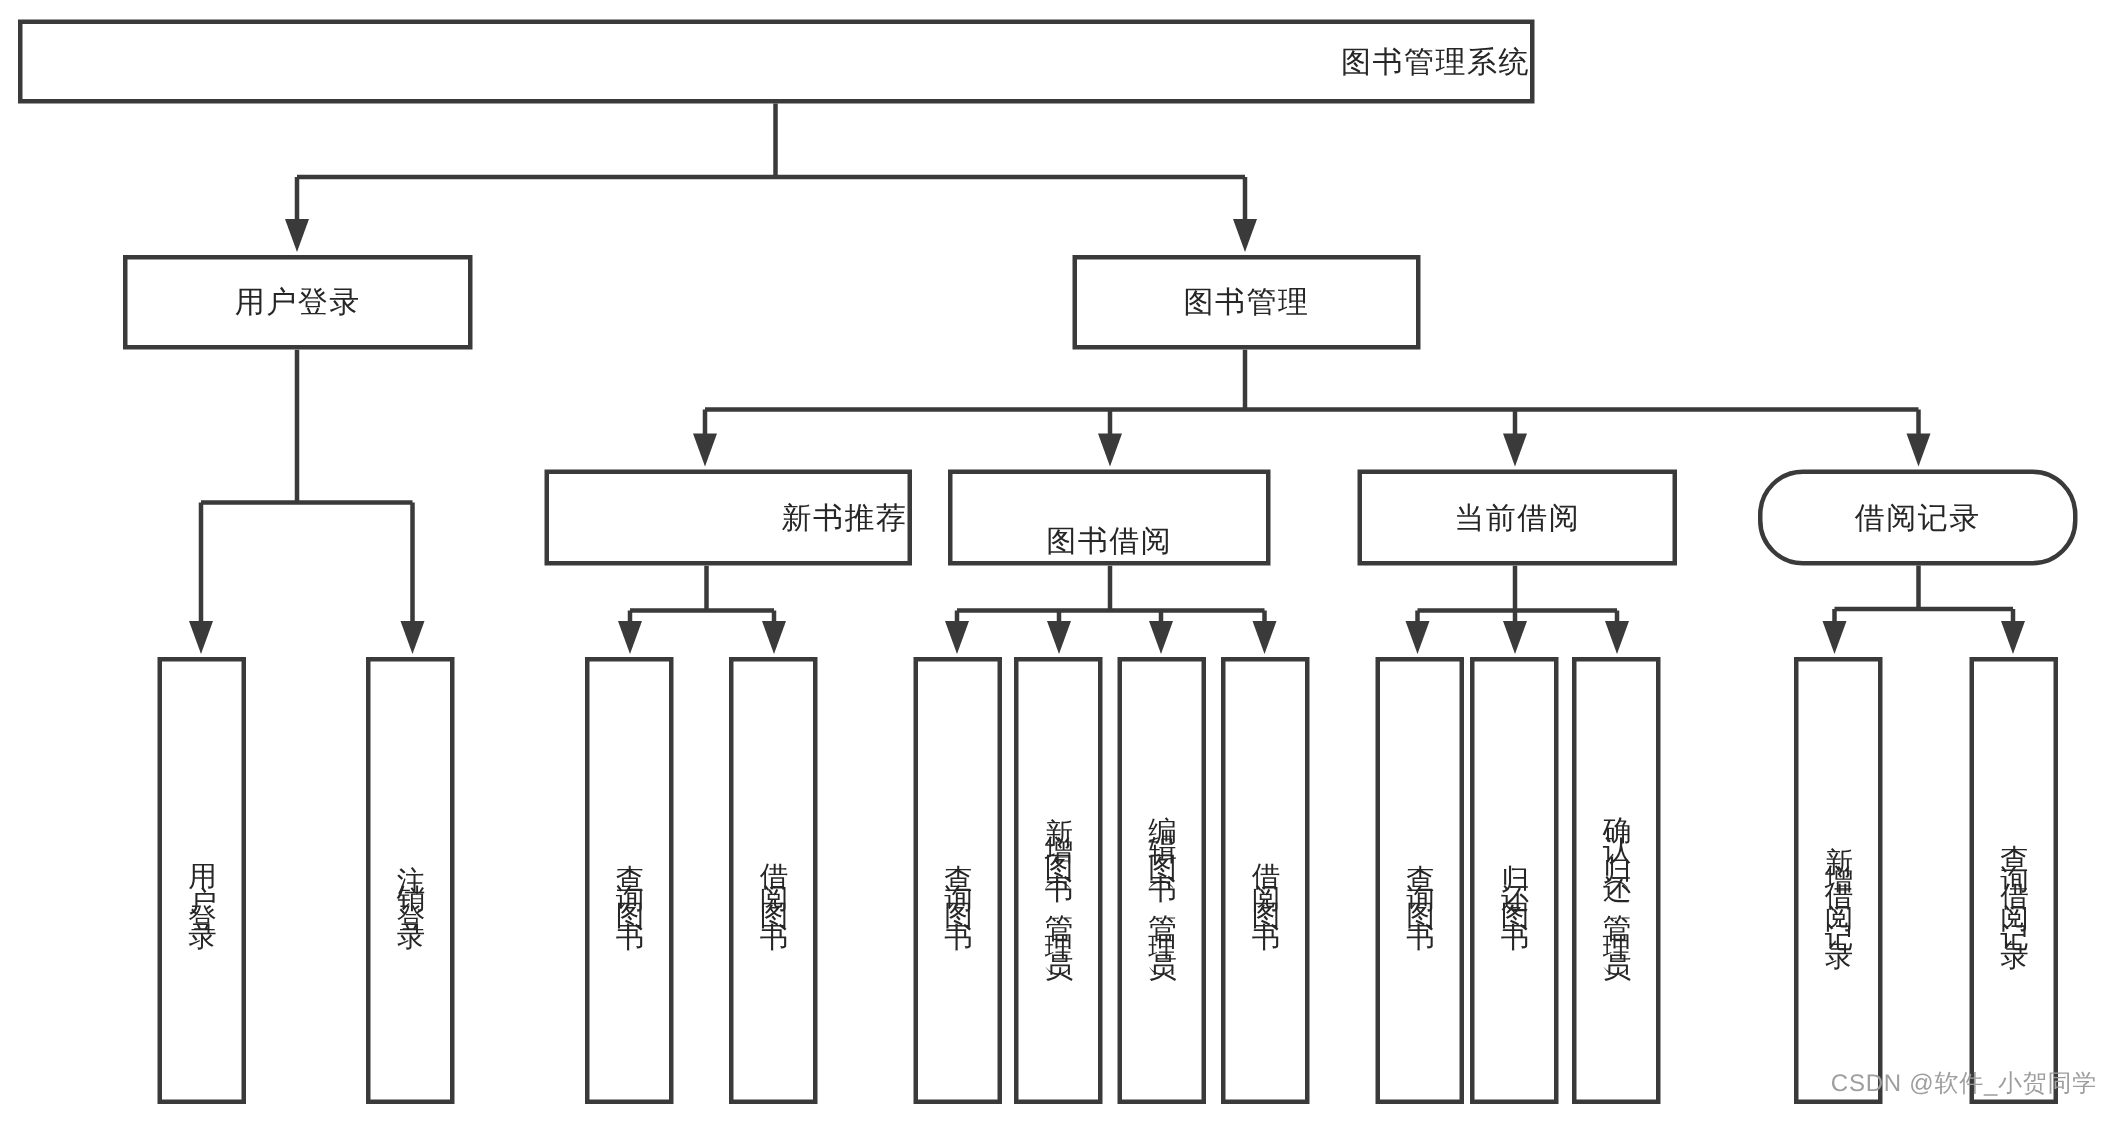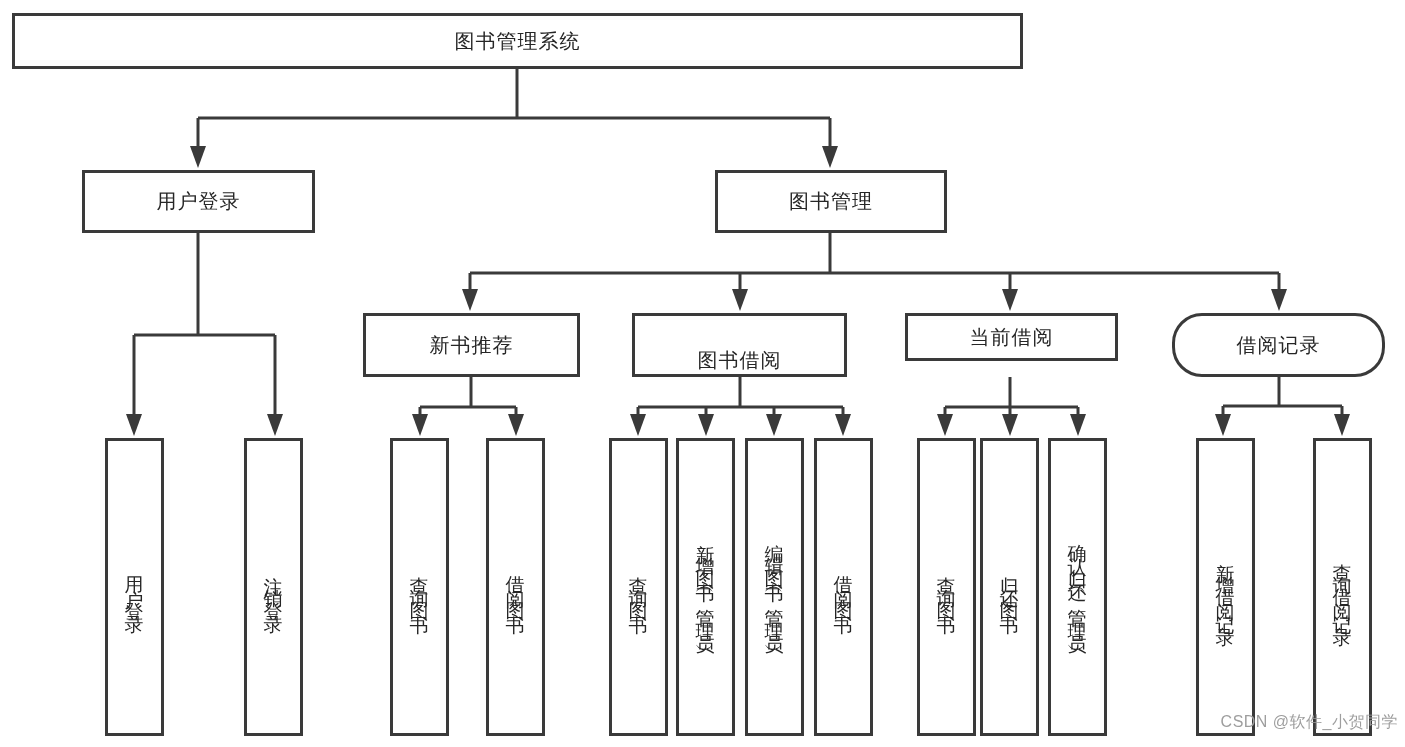--- a/index.html
+++ b/index.html
@@ -125,38 +125,38 @@
       <polygon points="766,414 782,414 774,436"></polygon>
       <polygon points="835,414 851,414 843,436"></polygon>
       <polygon points="937,414 953,414 945,436"></polygon>
       <polygon points="1002,414 1018,414 1010,436"></polygon>
       <polygon points="1070,414 1086,414 1078,436"></polygon>
       <polygon points="1215,414 1231,414 1223,436"></polygon>
       <polygon points="1334,414 1350,414 1342,436"></polygon>
     </g>
   </svg>
 
-  <div class="node" style="left:12px;top:13px;width:1011px;height:56px;">
+  <div class="node" style="left:12px;top:13px;width:1011px;height:56px;justify-content:flex-end;">
     <span class="lbl">图书管理系统</span>
   </div>
 
   <div class="node" style="left:82px;top:170px;width:233px;height:63px;">
     <span class="lbl">用户登录</span>
   </div>
   <div class="node" style="left:715px;top:170px;width:232px;height:63px;font-family:Liberation Serif, serif;">
     <span class="lbl">图书管理</span>
   </div>
 
-  <div class="node" style="left:363px;top:313px;width:217px;height:64px;">
+  <div class="node" style="left:363px;top:313px;width:245px;height:64px;justify-content:flex-end;">
     <span class="lbl">新书推荐</span>
   </div>
   <div class="node" style="left:632px;top:313px;width:215px;height:64px;align-items:flex-end;">
     <span class="lbl">图书借阅</span>
   </div>
-  <div class="node" style="left:905px;top:313px;width:213px;height:48px;justify-content:center;">
+  <div class="node" style="left:905px;top:313px;width:213px;height:64px;justify-content:center;">
     <span class="lbl">当前借阅</span>
   </div>
   <div class="node" style="left:1172px;top:313px;width:213px;height:64px;border-radius:30px;">
     <span class="lbl">借阅记录</span>
   </div>
 
   <div class="leaf" style="left:105px;">
     <span class="vtext">用户登录</span>
   </div>
   <div class="leaf" style="left:244px;">

